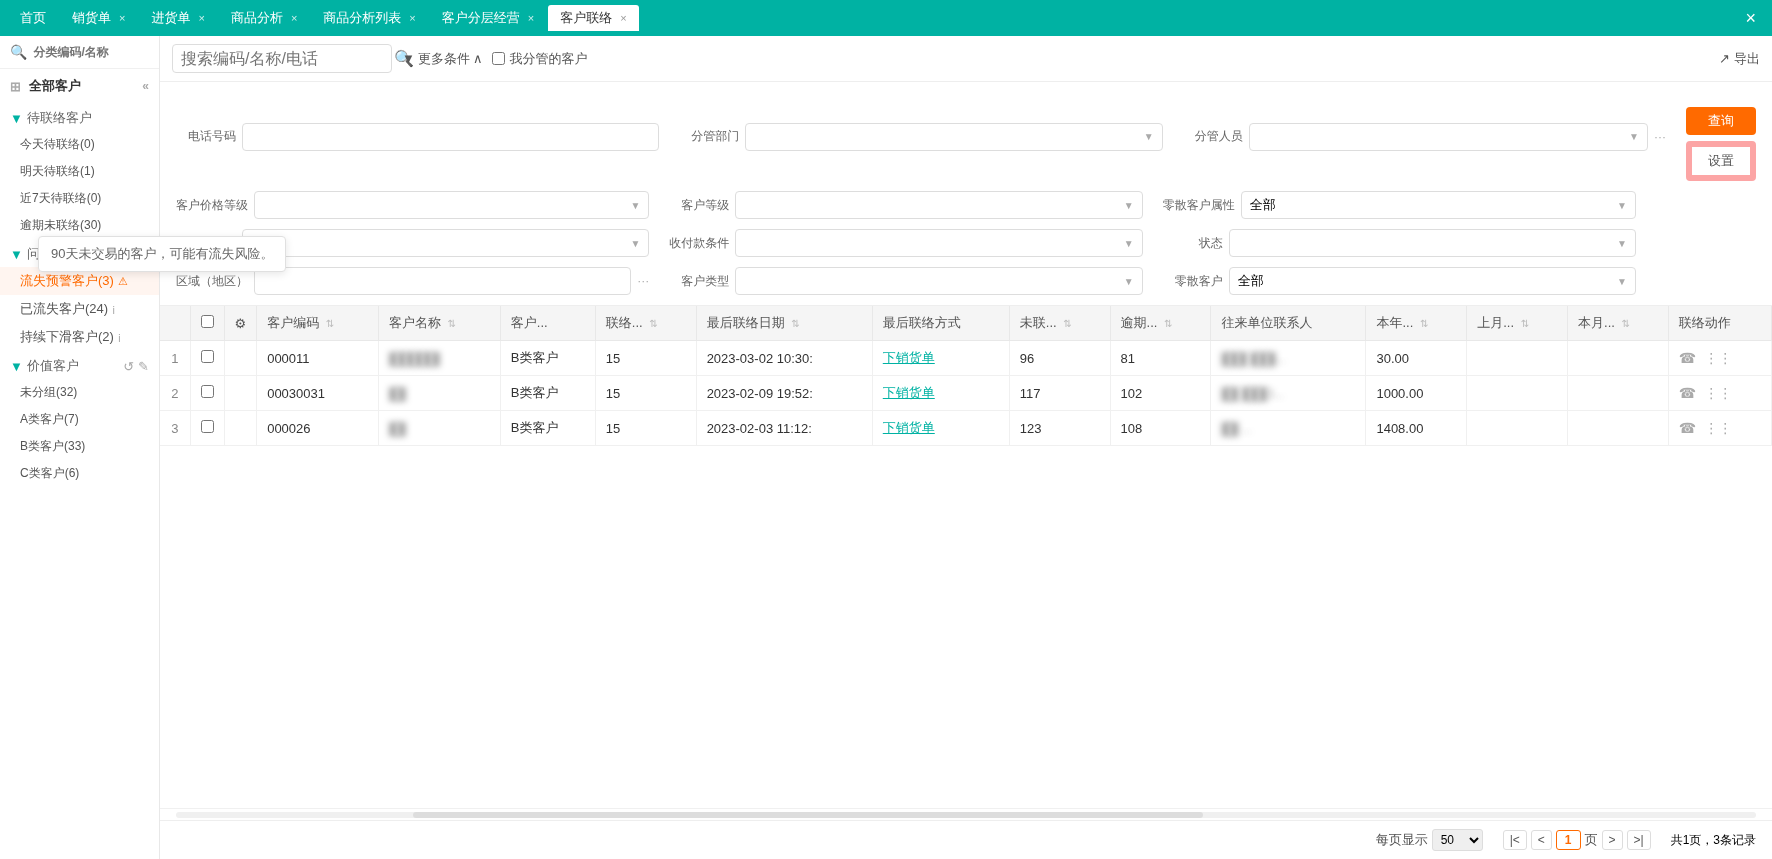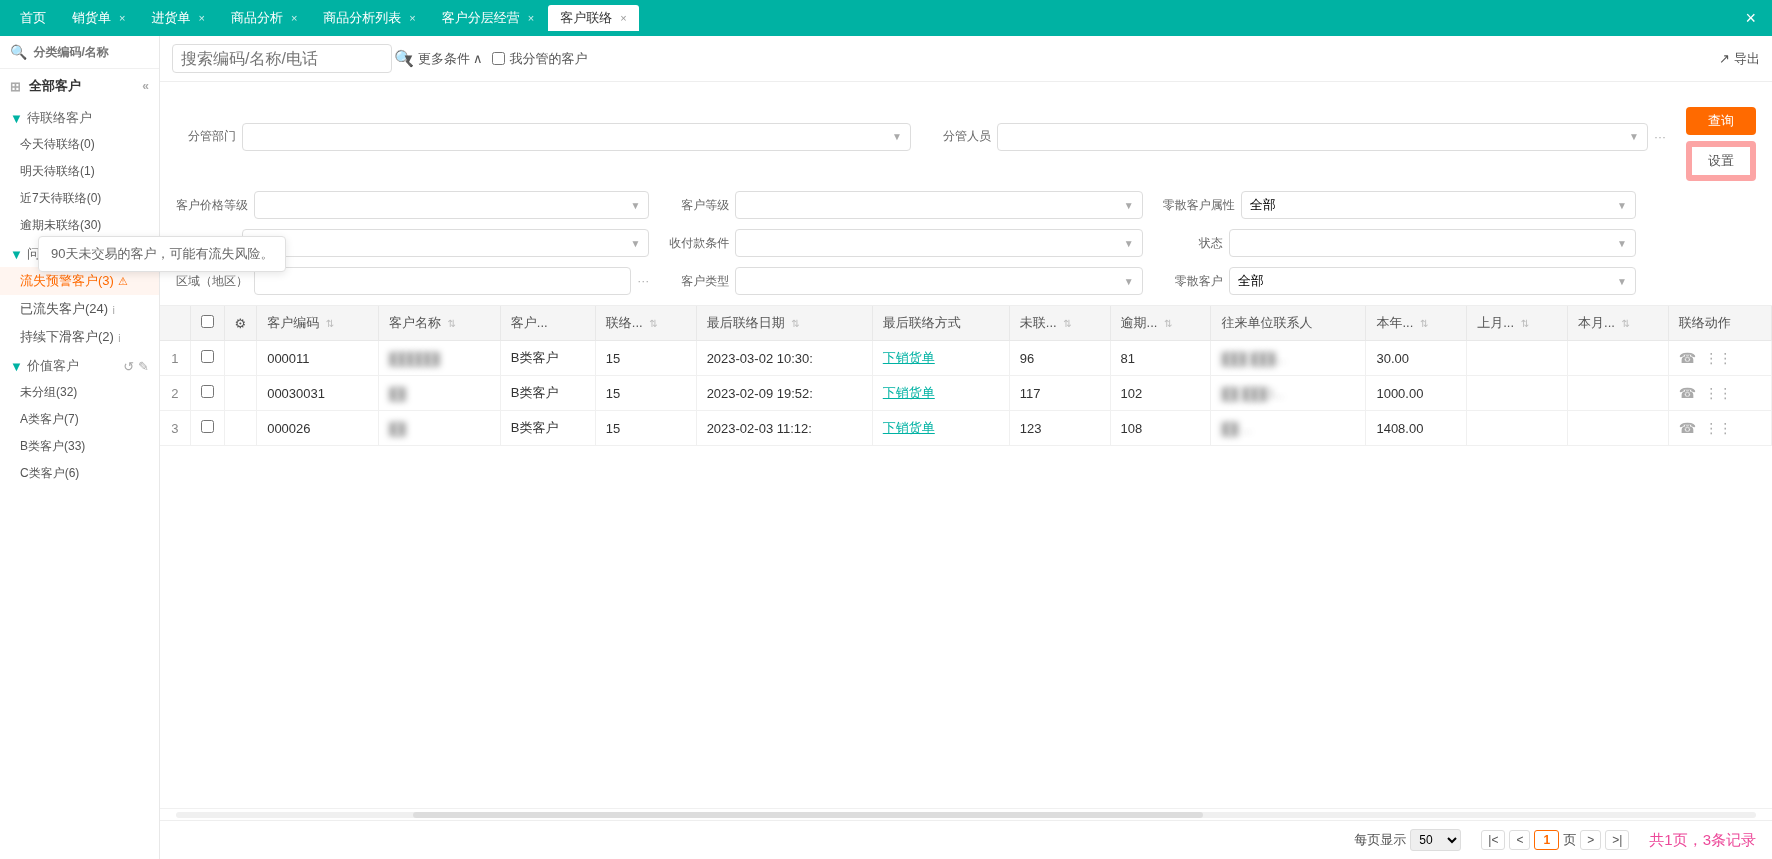--- a/index.html
+++ b/index.html
@@ -212,21 +212,21 @@
       font-size: 12px; color: #555;
     }
     .footer-page-size { display: flex; align-items: center; gap: 4px; }
     .page-size-select {
       border: 1px solid #ddd; border-radius: 3px; padding: 2px 4px;
       font-size: 12px; cursor: pointer;
     }
     .pagination { display: flex; align-items: center; gap: 4px; }
     .page-btn { border: 1px solid #ddd; border-radius: 3px; padding: 2px 6px; cursor: pointer; background: #fff; color: #555; font-size: 12px; }
     .page-num { border: 1px solid #ff6a00; border-radius: 3px; padding: 2px 8px; color: #ff6a00; font-weight: bold; background: #fff; font-size: 12px; }
-    .page-total { color: #ec4899; font-size: 15px; }
+    .page-total { color: #000000; font-size: 12px; }
 
     
     .scrollbar-area {
       background: #fff;
       border-top: 1px solid #f0f0f0;
       height: 12px;
       display: flex; align-items: center;
     }
     .scrollbar-track {
       flex: 1; height: 6px; background: #f0f0f0; border-radius: 3px; margin: 0 16px; position: relative;
@@ -353,20 +353,24 @@
       <div class="spacer"></div>
       <div class="export-btn">
         <span>↗</span>
         <span>导出</span>
       </div>
     </div>
 
     <div class="advanced-filter">
 
       <div class="filter-row">
+        <div class="filter-item">
+          <span class="filter-label">电话号码</span>
+          <input class="filter-input" type="text" value="" style="">
+        </div>
         <div class="filter-item">
           <span class="filter-label">分管部门</span>
           <div class="filter-select" style="width:100%;">
             <span></span>
             <span class="filter-select-arrow">▼</span>
           </div>
         </div>
         <div class="filter-item">
           <span class="filter-label">分管人员</span>
           <div class="filter-select" style="flex:1;">

